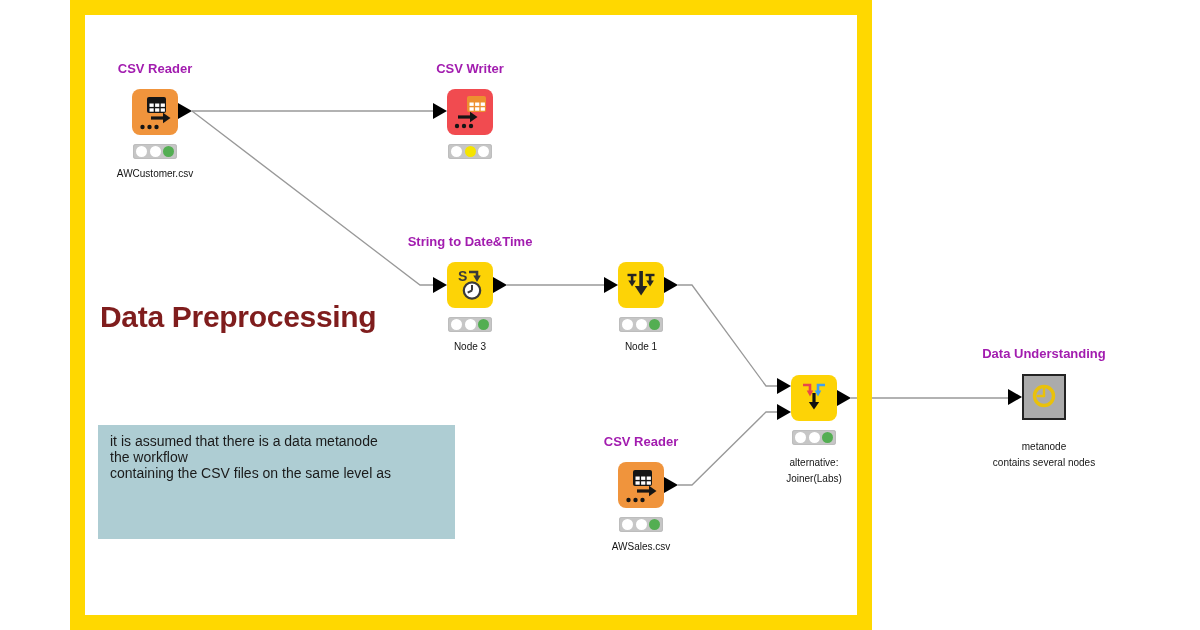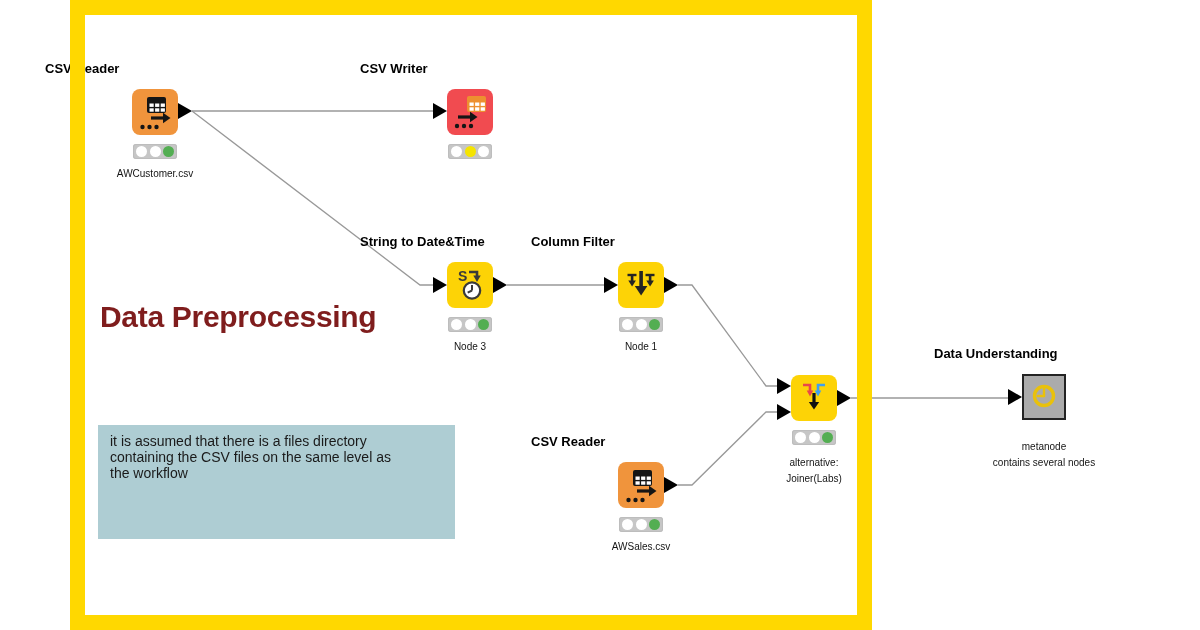--- a/index.html
+++ b/index.html
@@ -16,22 +16,22 @@
   .node{
     position:absolute;width:46px;height:46px;border-radius:8px;z-index:2;
   }
   .node svg{display:block;width:46px;height:46px;}
   .metanode{
     position:absolute;width:44px;height:46px;background:var(--metanode-gray,#ABABAB);
     border:2px solid #232323;box-sizing:border-box;z-index:2;
   }
   .metanode svg{display:block;width:40px;height:42px;}
   .node-title{
-    position:absolute;width:220px;text-align:left;font-size:13px;font-weight:700;
-    color:#000000;z-index:2;white-space:nowrap;
+    position:absolute;width:220px;text-align:center;font-size:13px;font-weight:700;
+    color:#a21caf;z-index:2;white-space:nowrap;
   }
   .node-label{
     position:absolute;width:220px;text-align:center;font-size:10px;font-weight:400;
     color:#141414;z-index:2;line-height:16px;
   }
   .tlight{
     position:absolute;width:44px;height:15px;background:#C6C6C6;border-radius:3px;
     display:flex;align-items:center;justify-content:space-evenly;z-index:2;
     box-shadow:inset 0 0 0 1px #bdbdbd;
   }
@@ -73,23 +73,23 @@
       <polygon points="664,477 678,485 664,493"></polygon>
       <polygon points="1008,389 1022,397 1008,405"></polygon>
     </g>
   </svg>
 
   <div class="frame"></div>
 
   <div class="big-title">Data Preprocessing</div>
 
   <div class="annotation">
-    <div>it is assumed that there is a files directory</div>
+    <div>it is assumed that there is a data metanode</div>
+    <div>the workflow</div>
     <div>containing the CSV files on the same level as</div>
-    <div>the workflow</div>
   </div>
 
   <div class="node-title" style="left:45px;top:61px">CSV Reader</div>
   <div class="node" style="left:132px;top:89px;background:var(--node-orange,#F0943C)">
     <svg viewBox="0 0 46 46">
       <rect x="15" y="8" width="19" height="16" rx="2" fill="#151515"></rect>
       <g fill="#fff">
         <rect x="17.5" y="14.5" width="4.2" height="3.4"></rect>
           <rect x="23.1" y="14.5" width="4.2" height="3.4"></rect>
           <rect x="28.7" y="14.5" width="4.2" height="3.4"></rect>
@@ -147,21 +147,20 @@
       <line x1="25" y1="28.5" x2="20.7" y2="30.6" stroke="#3a3a3a" stroke-width="2"></line>
     </svg>
   </div>
   <div class="tlight" style="left:448px;top:317px">
     <span class="bulb" style="background:#fff"></span>
       <span class="bulb" style="background:#fff"></span>
       <span class="bulb" style="background:var(--status-green,#53AE52)"></span>
   </div>
   <div class="node-label" style="left:360px;top:339px">Node 3</div>
 
-  <div class="node-title" style="left:531px;top:234px">Column Filter</div>
   <div class="node" style="left:618px;top:262px;background:var(--node-yellow,#FDD306)">
     <svg viewBox="0 0 46 46">
       <rect x="21.3" y="9" width="3.6" height="17" fill="#242424"></rect>
       <polygon points="16.8,24 29.4,24 23.1,33.5" fill="#242424"></polygon>
       <line x1="9.5" y1="13" x2="18.5" y2="13" stroke="#242424" stroke-width="2.4"></line>
       <rect x="12.8" y="13" width="2.6" height="6" fill="#242424"></rect>
       <polygon points="10.3,18.5 17.9,18.5 14.1,24.5" fill="#242424"></polygon>
       <line x1="27.5" y1="13" x2="36.5" y2="13" stroke="#242424" stroke-width="2.4"></line>
       <rect x="30.8" y="13" width="2.6" height="6" fill="#242424"></rect>
       <polygon points="28.3,18.5 35.9,18.5 32.1,24.5" fill="#242424"></polygon>

